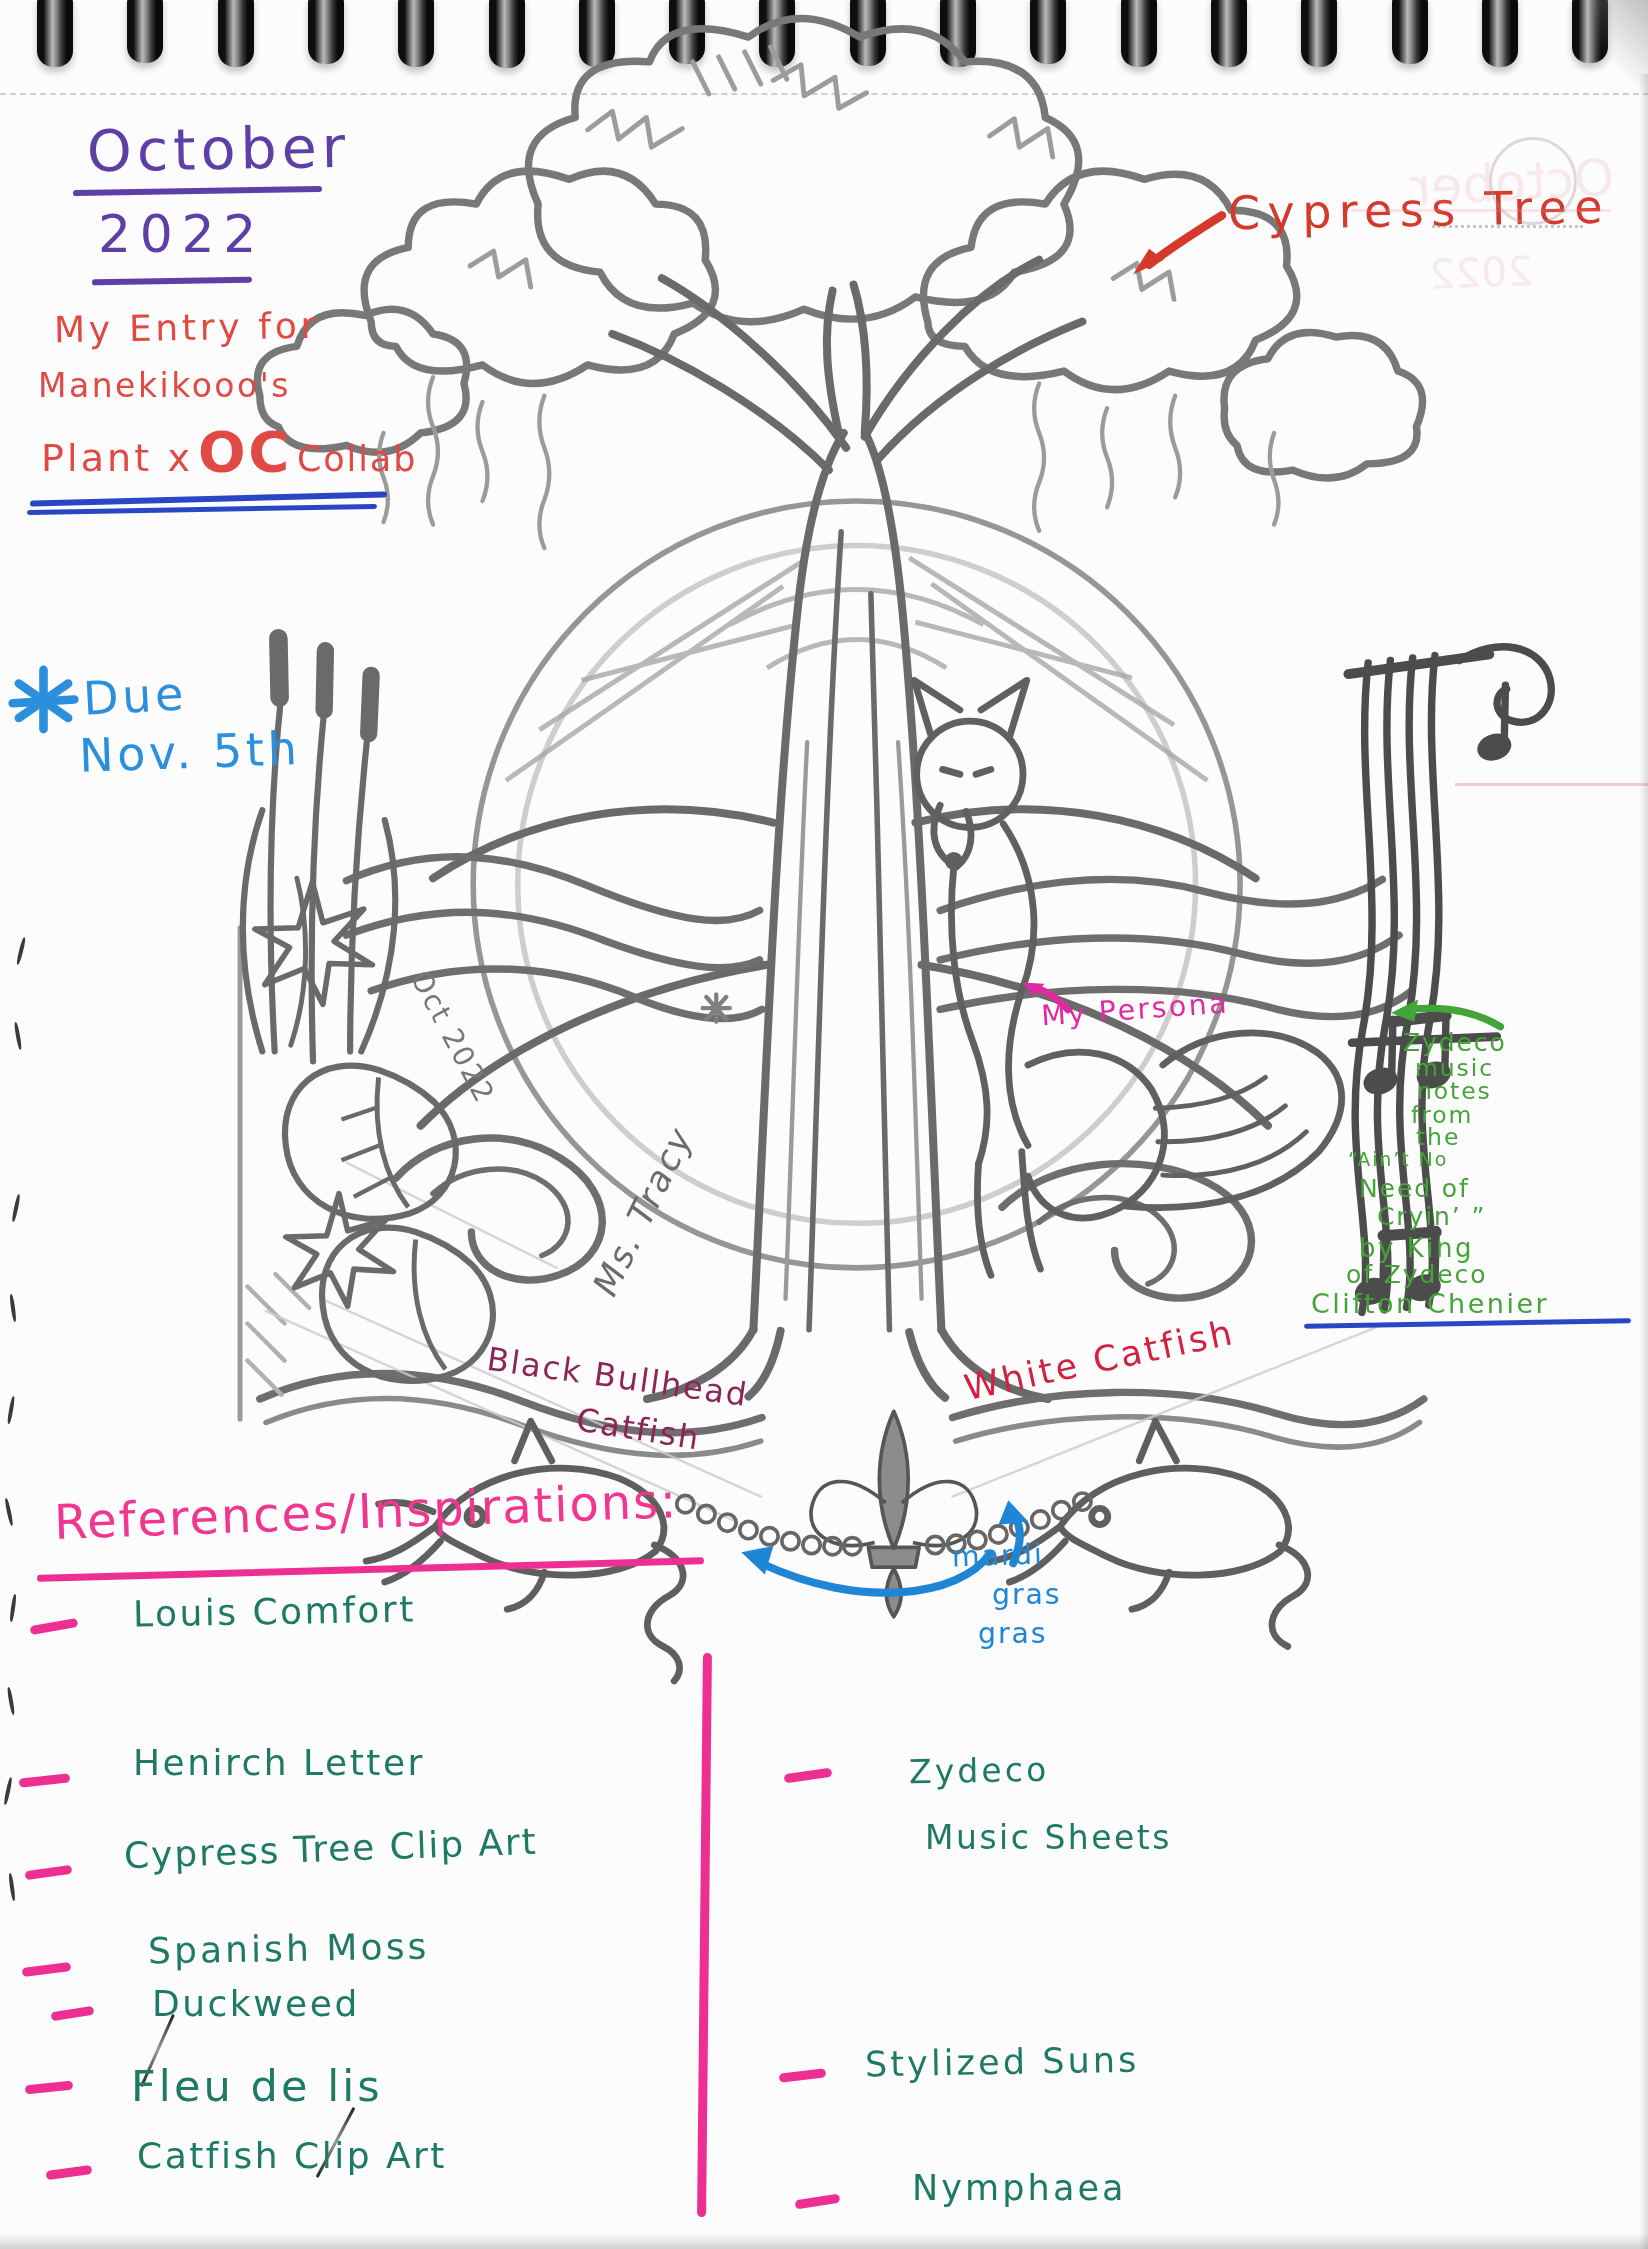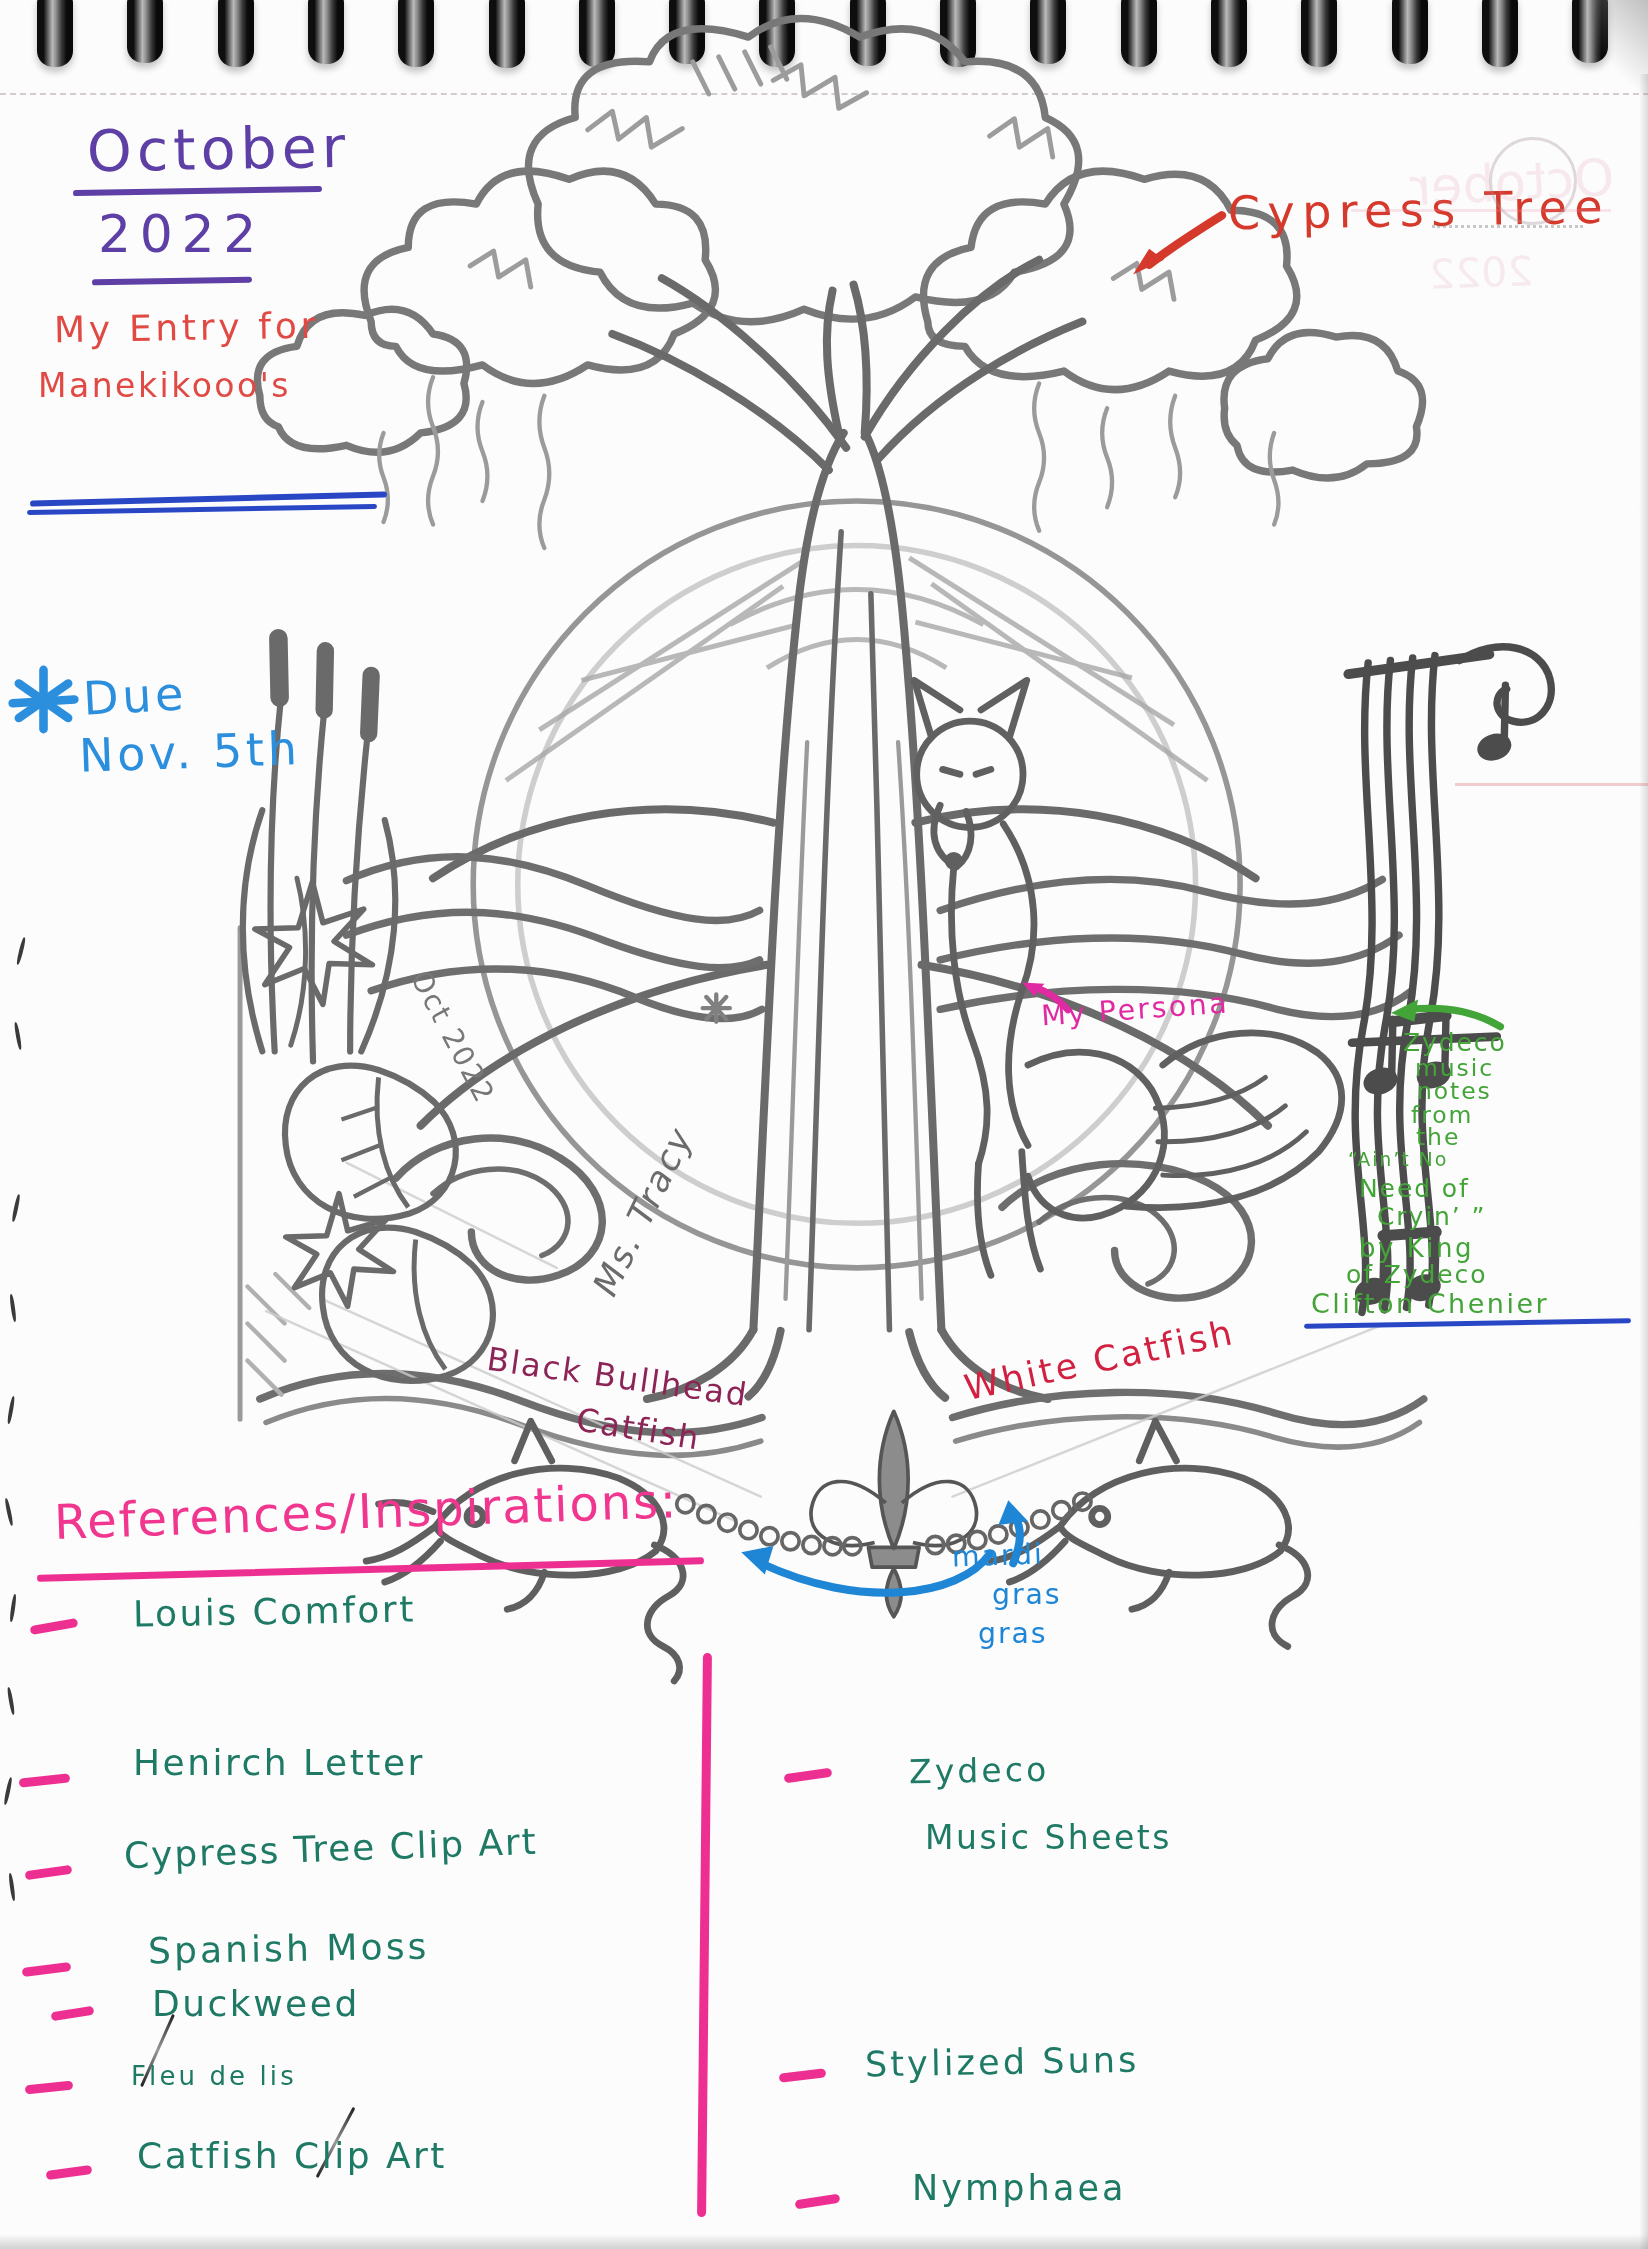--- a/index.html
+++ b/index.html
@@ -286,20 +286,25 @@
   <div class="hw pencil-txt" style="left:433px;top:965px;font-size:28.4px;transform:rotate(62deg);transform-origin:left top;color:#777">Oct 2022</div>
   <div class="hw pencil-txt" style="left:621px;top:1262px;font-size:35px;font-style:italic;transform:rotate(-64deg);transform-origin:left bottom;color:#6b6b6b">Ms. Tracy</div>
 
   <div class="hw purple" style="left:87px;top:116px;font-size:57px;letter-spacing:5px;transform:rotate(-1deg)">October</div>
   <div class="uline" style="left:73px;top:188px;width:249px;height:5.6px;background:#5d3fa5;transform:rotate(-1deg)"></div>
   <div class="hw purple" style="left:98px;top:204px;font-size:52px;letter-spacing:8.7px">2022</div>
   <div class="uline" style="left:92px;top:278px;width:160px;height:5.6px;background:#5d3fa5;transform:rotate(-1deg)"></div>
 
   <div class="hw red" style="left:54px;top:307px;font-size:36px;letter-spacing:3.7px;transform:rotate(-1deg)">My Entry for</div>
   <div class="hw red" style="left:38px;top:366px;font-size:33px;letter-spacing:2.5px">Manekikooo's</div>
+  <div class="hw" style="left:41px;top:419px;">
+    <span class="red" style="font-size:38px;letter-spacing:3.1px">Plant x</span>
+    <span class="red" style="font-size:56px;font-weight:bold;letter-spacing:2.5px">OC</span>
+    <span class="red" style="font-size:35px;letter-spacing:1.9px">Collab</span>
+  </div>
   <div class="uline" style="left:30px;top:496px;width:357px;height:6.2px;background:#2947c5;transform:rotate(-1.5deg)"></div>
   <div class="uline" style="left:27px;top:507px;width:350px;height:5px;background:#2947c5;transform:rotate(-1deg)"></div>
 
   <svg class="arrow" style="left:8.7px;top:665px" width="69" height="69" viewBox="0 0 112 112">
     <g stroke="#2b8fdd" stroke-width="14" stroke-linecap="round">
       <path d="M56,8 L56,104"></path>
         <path d="M16,30 L96,86"></path>
         <path d="M96,30 L16,86"></path>
         <path d="M6,62 L106,56"></path>
     </g>
@@ -359,21 +364,21 @@
   <div class="hw teal" style="left:133px;top:1591px;font-size:36px;letter-spacing:2.5px;transform:rotate(-1deg)">Louis Comfort</div>
   <span class="dash" style="left:18.6px;top:1776px;width:51px;transform:rotate(-6deg)"></span>
   <div class="hw teal" style="left:133px;top:1742px;font-size:36px;letter-spacing:2.5px">Henirch Letter</div>
   <span class="dash" style="left:25px;top:1868px;width:47px;transform:rotate(-8deg)"></span>
   <div class="hw teal" style="left:124px;top:1828px;font-size:36px;letter-spacing:1.9px;transform:rotate(-2deg)">Cypress Tree Clip Art</div>
   <span class="dash" style="left:22px;top:1965px;width:49px;transform:rotate(-7deg)"></span>
   <div class="hw teal" style="left:148px;top:1928px;font-size:36px;letter-spacing:3.1px;transform:rotate(-1deg)">Spanish Moss</div>
   <span class="dash" style="left:51px;top:2009px;width:43px;transform:rotate(-9deg)"></span>
   <div class="hw teal" style="left:152px;top:1983px;font-size:36px;letter-spacing:2.5px">Duckweed</div>
   <span class="dash" style="left:25px;top:2083px;width:48px;transform:rotate(-6deg)"></span>
-  <div class="hw teal" style="left:131px;top:2061px;font-size:26px;letter-spacing:3.1px">Fleu de lis</div>
+  <div class="hw teal" style="left:131px;top:2061px;font-size:43px;letter-spacing:3.1px">Fleu de lis</div>
   <span class="dash" style="left:46px;top:2168px;width:46px;transform:rotate(-8deg)"></span>
   <div class="hw teal" style="left:137px;top:2135px;font-size:36px;letter-spacing:2.5px">Catfish Clip Art</div>
 
   <div class="vline" style="left:700px;top:1653px;height:564px;transform:rotate(.6deg)"></div>
   <span class="dash" style="left:784px;top:1771px;width:48px;transform:rotate(-8deg)"></span>
   <div class="hw teal" style="left:909px;top:1751px;font-size:33px;letter-spacing:3.1px;transform:rotate(-1deg)">Zydeco</div>
   <div class="hw teal" style="left:925px;top:1818px;font-size:33px;letter-spacing:2.5px">Music Sheets</div>
   <span class="dash" style="left:779px;top:2071px;width:47px;transform:rotate(-7deg)"></span>
   <div class="hw teal" style="left:865px;top:2042px;font-size:35px;letter-spacing:3.1px;transform:rotate(-1deg)">Stylized Suns</div>
   <span class="dash" style="left:795px;top:2197px;width:45px;transform:rotate(-9deg)"></span>

